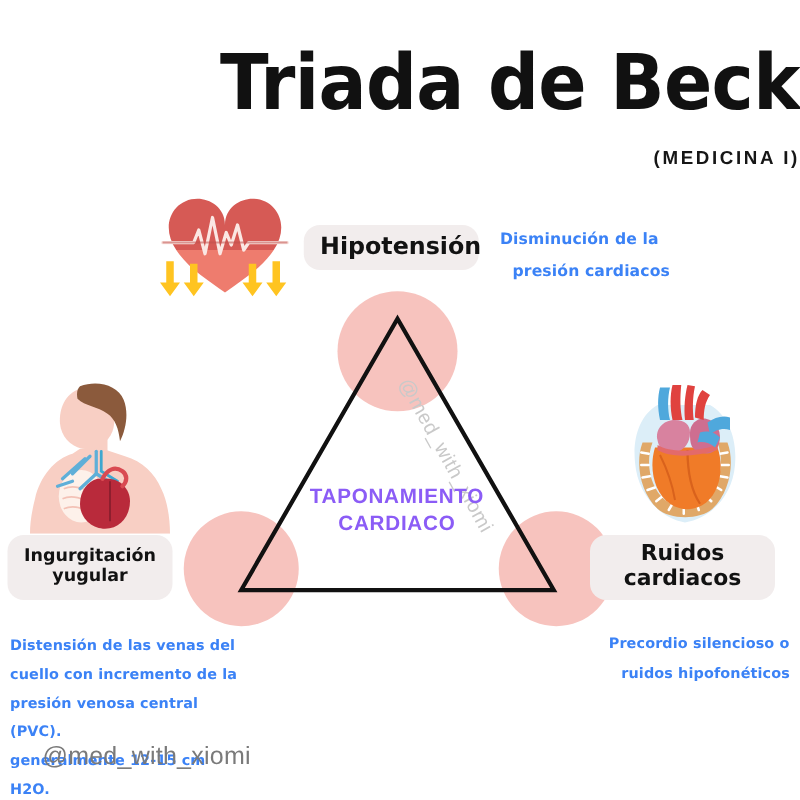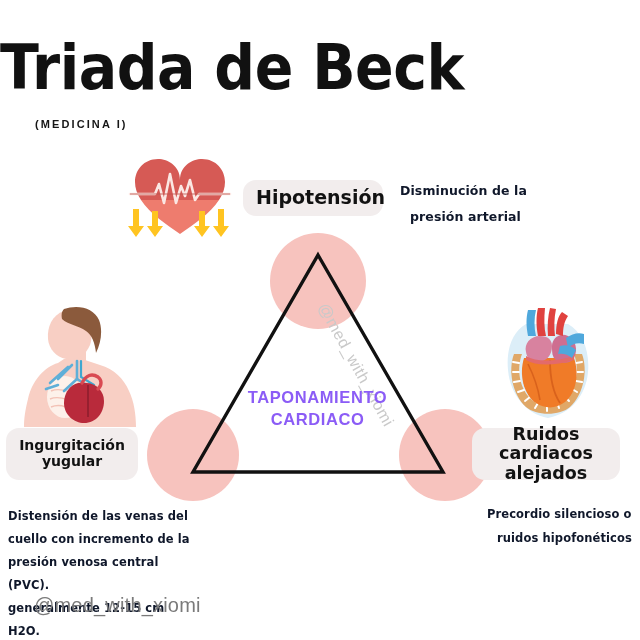--- a/index.html
+++ b/index.html
@@ -18,35 +18,35 @@
     height: 640px;
     background: #ffffff;
   }
 
   
   #title-block {
     position: absolute;
     top: 38px;
     left: 0;
     width: 640px;
-    text-align: left;
+    text-align: right;
   }
   #page-title {
     font-family: "DejaVu Sans", sans-serif;
     font-size: 57px;
     font-weight: bold;
     color: #111111;
     letter-spacing: -0.5px;
     line-height: 1.05;
     transform: scaleY(1.08);
   }
   #page-subtitle {
     margin-top: 20px;
     font-family: "Liberation Sans", sans-serif;
-    font-size: 11px;
+    font-size: 15px;
     font-weight: bold;
     letter-spacing: 2.1px;
     color: #161616;
     margin-left: 35px;
   }
 
   
   .vertex-circle {
     position: absolute;
     border-radius: 50%;
@@ -127,21 +127,21 @@
     font-size: 17.5px;
     padding: 0 6px;
   }
 
   
   .caption {
     position: absolute;
     font-family: "DejaVu Sans", sans-serif;
     font-size: 11.5px;
     font-weight: bold;
-    color: #0f172a;
+    color: #3b82f6;
     line-height: 2.0;
     letter-spacing: 0.1px;
   }
   #caption-hipotension {
     left: 400px; top: 178px;
     width: 200px;
     text-align: left;
     font-size: 12.5px;
     line-height: 2.05;
   }
@@ -213,21 +213,21 @@
       <path d="M24 55 L30 55 L30 70 L35 70 L27 81 L19 70 L24 70 Z"></path>
       <path d="M71 55 L77 55 L77 70 L82 70 L74 81 L66 70 L71 70 Z"></path>
       <path d="M90 53 L96 53 L96 70 L101 70 L93 81 L85 70 L90 70 Z"></path>
     </g>
   </svg>
 
   <div id="badge-hipotension" class="badge">Hipotensión</div>
 
   <div id="caption-hipotension" class="caption">
     <div class="ln">Disminución de la</div>
-    <div class="ln">presión arterial</div>
+    <div class="ln">presión cardiacos</div>
   </div>
 
   <svg id="icon-person-jugular" viewBox="0 0 120 122">
 
     <path d="M38 58 C24 62 12 76 8 94 C5 106 4 114 4 122 L116 122 C116 110 114 96 109 86 C104 74 94 64 80 60 L62 54 L44 54 Z" fill="#F8CFC4"></path>
 
     <path d="M48 36 L48 62 C52 66 62 66 66 62 L66 34 Z" fill="#F8CFC4"></path>
 
     <path d="M44 6 C32 10 27 22 28 34 C29 44 36 52 46 54 C56 56 66 50 70 40 C74 28 70 12 58 6 Z" fill="#F8CFC4"></path>
 
@@ -311,21 +311,20 @@
     <g fill="#4FA8DC">
       <path d="M36 34 C34 24 34 16 36 8 L44 8 C42 16 42 26 44 34 Z"></path>
       <path d="M74 36 C80 32 86 30 92 32 L92 42 C86 40 80 42 76 46 Z"></path>
       <path d="M68 44 C74 42 80 44 84 48 L80 56 C76 52 70 51 66 52 Z"></path>
     </g>
   </svg>
 
   <div id="badge-ruidos" class="badge">
     <div>
       <div>Ruidos cardiacos</div>
-      <div>alejados</div>
     </div>
   </div>
 
   <div id="caption-ruidos" class="caption">
     <div class="ln">Precordio silencioso o</div>
     <div class="ln">ruidos hipofonéticos</div>
   </div>
 
   <div id="bottom-handle">@med_with_xiomi</div>
 

